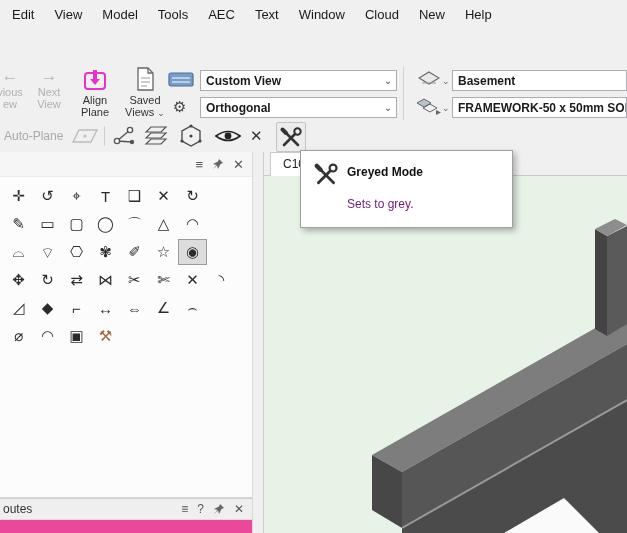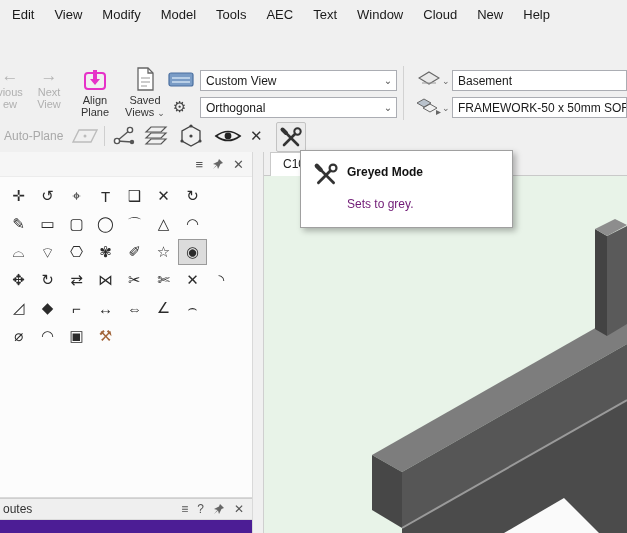--- a/index.html
+++ b/index.html
@@ -10,21 +10,21 @@
   .menu-item{padding:1px 10px;font-size:13px;line-height:30px;cursor:default;}
   
   .ribbon{position:absolute;left:0;top:30px;width:627px;height:90px;background:#f0f0f0;border-bottom:1px solid #d8d8d8;}
   .rb-btn{position:absolute;text-align:center;font-size:11px;color:#333;}
   .rb-btn .lbl{line-height:12px;}
   .rb-btn.disabled{color:#b0b0b0;}
   .rb-arrow{font-size:17px;color:#b5b5b5;font-weight:bold;line-height:20px;}
   .vsep{position:absolute;width:1px;background:#d2d2d2;}
   .group-label{position:absolute;text-align:center;font-size:12px;color:#444;}
   .combo{position:absolute;height:21px;background:#fff;border:1px solid #abadb3;display:flex;align-items:center;font-size:12px;box-sizing:border-box;}
-  .combo-text{padding-left:5px;flex:1;white-space:nowrap;overflow:hidden;}
+  .combo-text{padding-left:5px;flex:1;white-space:nowrap;overflow:hidden;font-weight:bold;}
   .combo-arrow{width:16px;text-align:center;color:#555;font-size:10px;flex:0 0 16px;}
   .mini-arrow{position:absolute;font-size:9px;color:#666;}
   .gear{position:absolute;font-size:15px;color:#444;}
   
   .modebar{position:absolute;left:0;top:120px;width:627px;height:32px;background:#f0f0f0;border-bottom:1px solid #d5d5d5;}
   .mb-label{position:absolute;left:4px;top:9px;font-size:12px;color:#a9a9a9;}
   .mb-sep{position:absolute;width:1px;height:20px;top:6px;background:#cfcfcf;}
   .mb-icon{position:absolute;}
   .mb-x{position:absolute;font-size:15px;color:#333;}
   .mb-btn-hover{border:1px solid #c3c3c3;background:#ececec;border-radius:2px;}
@@ -36,39 +36,38 @@
   .pcell{width:29px;height:26px;display:flex;align-items:center;justify-content:center;font-size:15px;color:#2b2b2b;box-sizing:border-box;}
   .pcell.sel{background:#dcdcdc;border:1px solid #9a9a9a;}
   .pcell.brown{color:#a2653a;}
   .splitter{position:absolute;left:252px;top:152px;width:12px;height:381px;background:#f0f0f0;border-left:1px solid #d9d9d9;border-right:1px solid #cfcfcf;box-sizing:border-box;}
   
   .canvas{position:absolute;left:264px;top:152px;width:363px;height:381px;}
   .tabbar{position:absolute;left:0;top:0;width:363px;height:24px;background:#f0f0f0;border-bottom:1px solid #c9c9c9;box-sizing:border-box;}
   .tab{display:inline-block;margin-left:6px;padding:0 12px;height:23px;line-height:23px;background:#fff;border:1px solid #c9c9c9;border-bottom:none;font-size:12px;color:#222;}
   .view{position:absolute;left:0;top:24px;width:363px;height:357px;background:#e8f3e8;}
   
-  .bpanel{position:absolute;left:0;top:498px;width:252px;height:35px;background:#4c1d95;}
+  .bpanel{position:absolute;left:0;top:498px;width:252px;height:35px;background:#ec4899;}
   .bp-header{height:22px;background:#efefef;border-top:1px solid #cfcfcf;border-bottom:1px solid #dcdcdc;display:flex;align-items:center;box-sizing:border-box;color:#333;}
   .bp-title{font-size:12px;padding-left:3px;flex:1;}
   .bp-icons{display:flex;gap:9px;padding-right:8px;color:#555;font-size:12px;align-items:center;}
   
   .tooltip{position:absolute;left:300px;top:150px;width:211px;height:76px;background:#fff;border:1px solid #a0a0a0;box-shadow:3px 3px 6px rgba(0,0,0,.28);z-index:50;}
   .tt-title{position:absolute;left:46px;top:14px;font-size:12px;font-weight:bold;color:#111;}
   .tt-desc{position:absolute;left:46px;top:46px;font-size:12px;color:#701a75;}
   .tt-icon{position:absolute;left:12px;top:10px;}
 </style>
 </head>
 <body>
 
 <div class="app">
 
   <div class="menubar">
     <div class="menu-item">Edit</div>
     <div class="menu-item">View</div>
-    <div class="menu-item">Modify</div>
     <div class="menu-item">Model</div>
     <div class="menu-item">Tools</div>
     <div class="menu-item">AEC</div>
     <div class="menu-item">Text</div>
     <div class="menu-item">Window</div>
     <div class="menu-item">Cloud</div>
     <div class="menu-item">New</div>
     <div class="menu-item">Help</div>
   </div>
 

